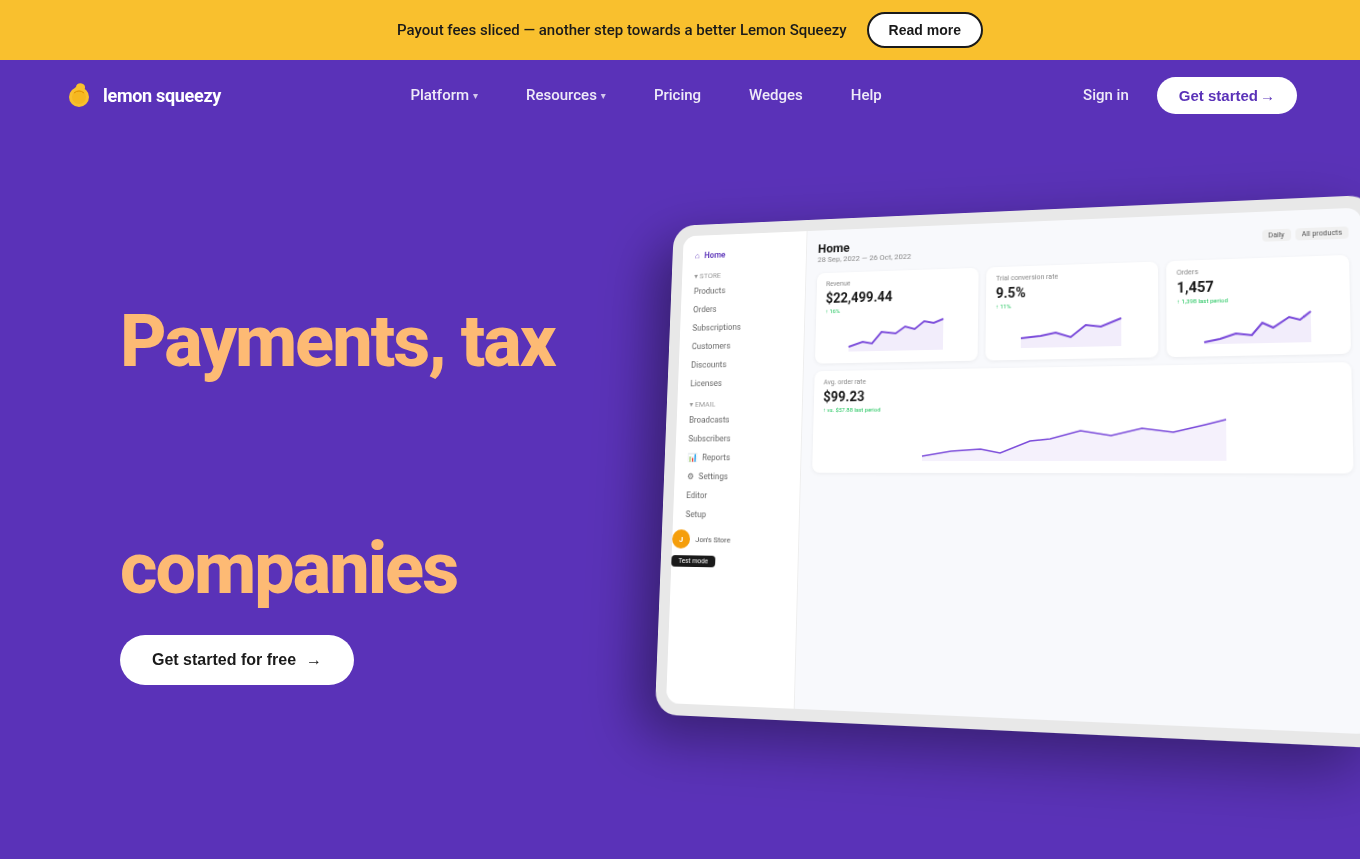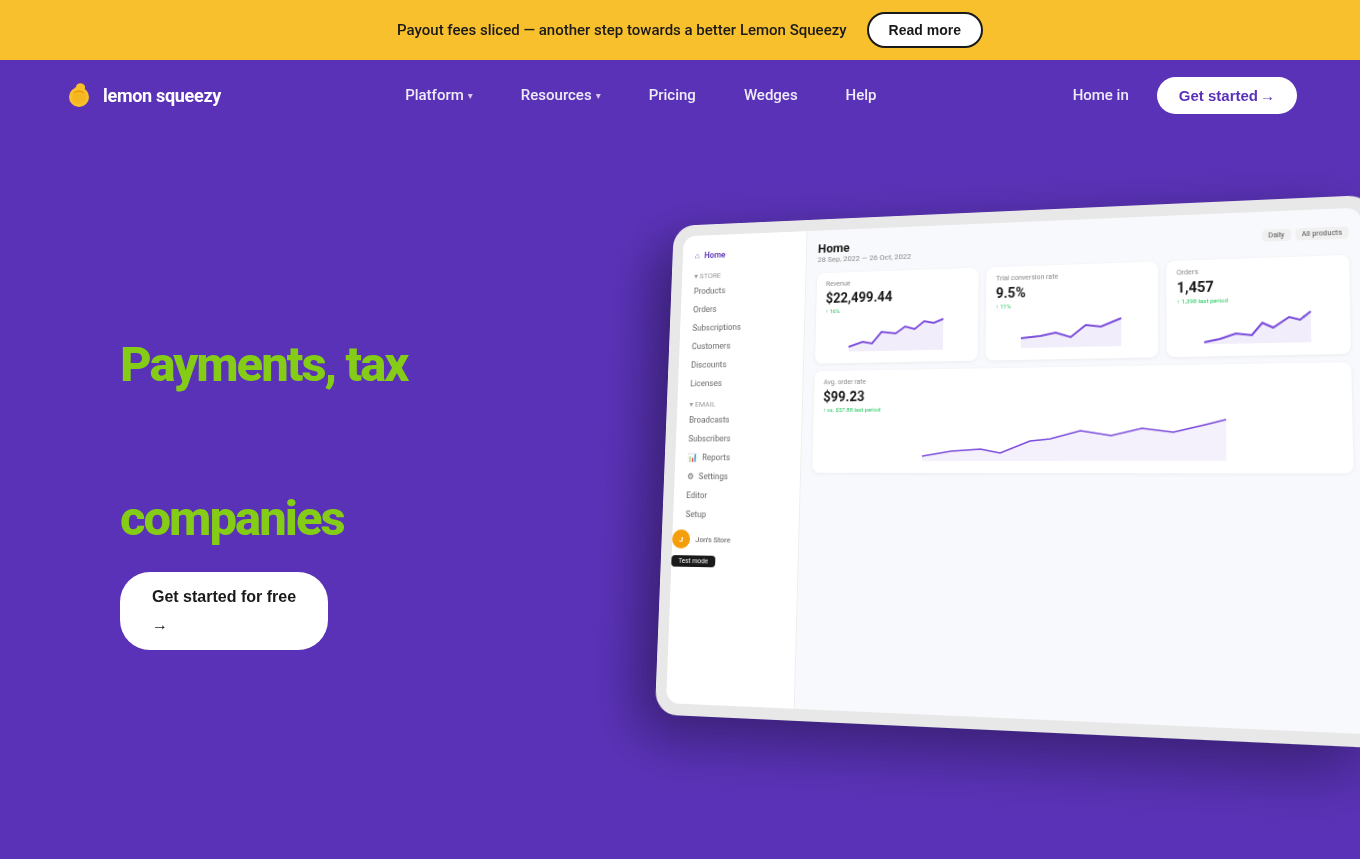--- a/index.html
+++ b/index.html
@@ -119,22 +119,22 @@
       position: relative;
       overflow: hidden;
       padding: 60px 0 60px 120px;
     }
     .hero-content {
       max-width: 560px;
       position: relative;
       z-index: 2;
     }
     .hero-title {
-      color: #84cc16;
-      font-size: 49px;
+      color: #fdba74;
+      font-size: 72px;
       font-weight: 800;
       line-height: 1.05;
       letter-spacing: -2px;
       margin-bottom: 28px;
     }
     .hero-subtitle {
       color: rgba(255,255,255,0.85);
       font-size: 17px;
       line-height: 1.6;
       margin-bottom: 40px;
@@ -145,21 +145,20 @@
       color: #1a1a1a;
       border: none;
       border-radius: 30px;
       padding: 16px 32px;
       font-size: 16px;
       font-weight: 700;
       cursor: pointer;
       display: inline-flex;
       align-items: flex-start;
       gap: 10px;
-      flex-direction: column;
     }
 
     
     .hero-image {
       position: absolute;
       right: -40px;
       top: 50%;
       transform: translateY(-50%);
       width: 760px;
       height: 580px;
@@ -323,21 +322,21 @@
     </a>
     <a class="nav-item">
       <span>Wedges</span>
     </a>
     <a class="nav-item">
       <span>Help</span>
     </a>
   </div>
 
   <div class="nav-actions">
-    <span class="signin-btn">Home in</span>
+    <span class="signin-btn">Sign in</span>
     <button class="get-started-btn">
       <span>Get started</span>
       <span>→</span>
     </button>
   </div>
 </nav>
 
 <section class="hero">
   <div class="hero-content">
     <h1 class="hero-title">

